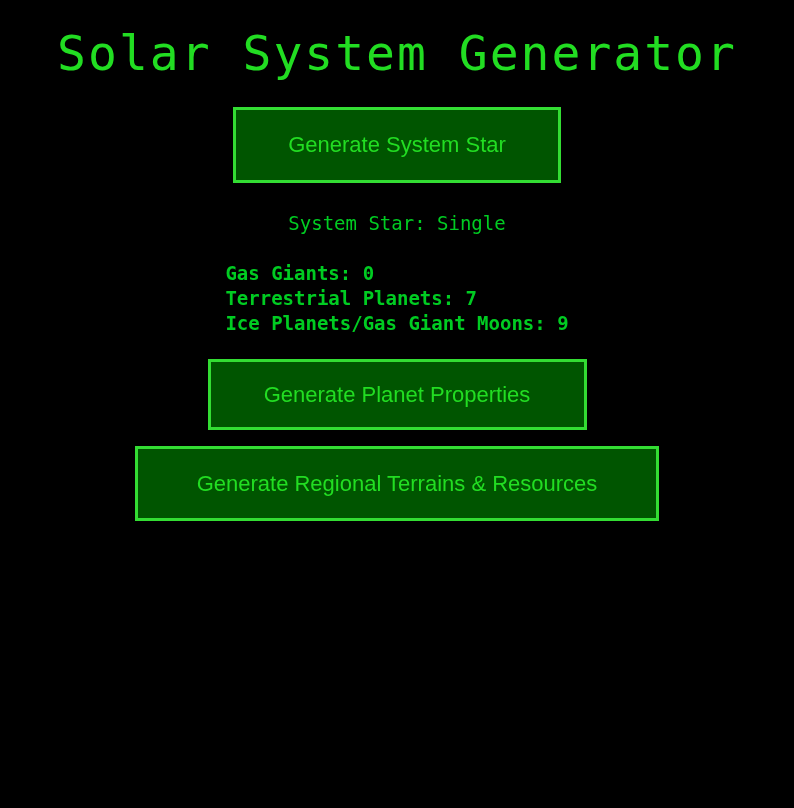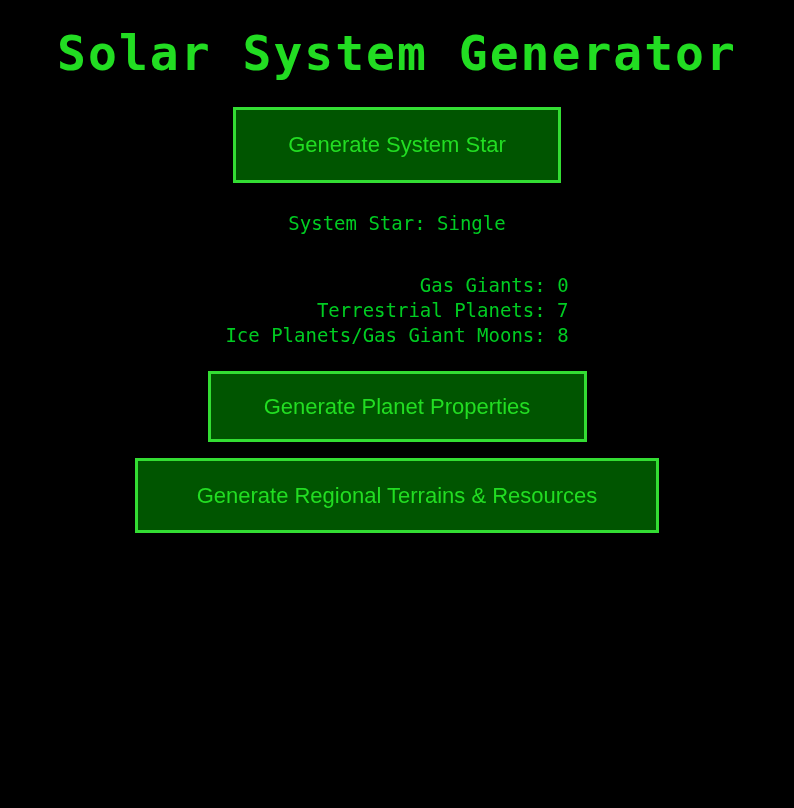--- a/index.html
+++ b/index.html
@@ -27,21 +27,21 @@
     display: flex;
     flex-direction: column;
     align-items: center;
   }
 
   
   .title {
     margin-top: 28px;
     font-family: "DejaVu Sans Mono", "Liberation Mono", monospace;
     font-size: 48px;
-    font-weight: bold;
+    font-weight: normal;
     letter-spacing: 2px;
     color: #22dd22;
     line-height: 1.05;
     white-space: pre;
     text-align: center;
   }
 
   
   .btn {
     display: flex;
@@ -90,24 +90,25 @@
 
   .status-star {
     margin-top: 31px;
   }
 
   .status-types {
     margin-top: 30px;
   }
 
   .counts {
-    margin-top: 43px;
+    margin-top: 31px;
     display: flex;
     flex-direction: column;
-    align-items: flex-end;
+    align-items: flex-start;
+    font-weight: bold;
   }
 
   .counts .status + .status {
     margin-top: 6px;
   }
 
   .spacer-before-planet-btn {
     height: 26px;
   }
 </style>
@@ -119,21 +120,21 @@
   <div class="title">Solar System Generator</div>
 
   <div class="btn btn-generate-star">Generate System Star</div>
 
   <div class="status status-star">System Star: Single</div>
 
 
   <div class="counts">
     <div class="status">Gas Giants: 0</div>
     <div class="status">Terrestrial Planets: 7</div>
-    <div class="status">Ice Planets/Gas Giant Moons: 8</div>
+    <div class="status">Ice Planets/Gas Giant Moons: 9</div>
   </div>
 
   <div class="spacer-before-planet-btn"></div>
 
   <div class="btn btn-planet-props">Generate Planet Properties</div>
 
   <div class="btn btn-regional">Generate Regional Terrains &amp; Resources</div>
 
 </div>
 

